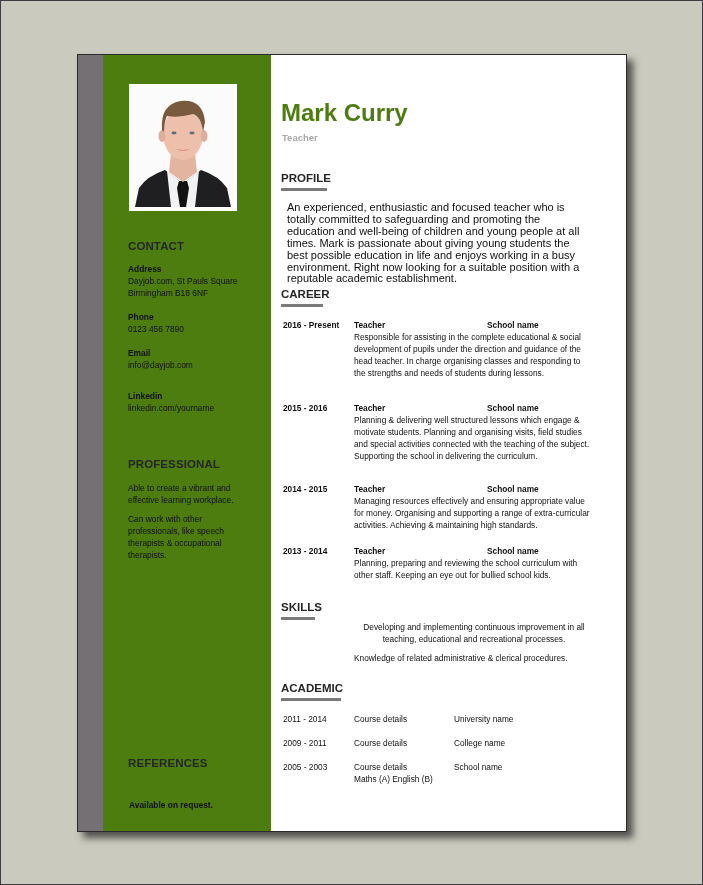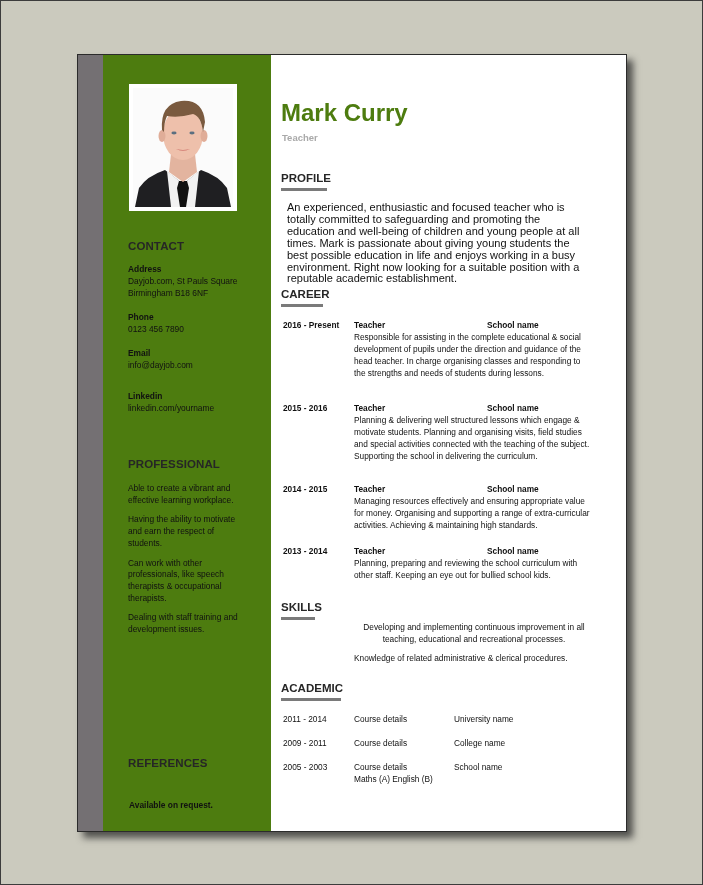--- a/index.html
+++ b/index.html
@@ -122,23 +122,21 @@
       <div class="side-label">Email</div>
       <div>info@dayjob.com</div>
       <div style="height:19px"></div>
       <div class="side-label">Linkedin</div>
       <div>linkedin.com/yourname</div>
     </div>
 
     <div class="side-h" style="top:403px;">PROFESSIONAL</div>
     <div class="side-block" style="top:428px; width:118px;">
       <div class="prof-item">Able to create a vibrant and effective learning workplace.</div>
-      <div class="prof-item">Having the ability to motivate and earn the respect of students.</div>
       <div class="prof-item">Can work with other professionals, like speech therapists &amp; occupational therapists.</div>
-      <div class="prof-item">Dealing with staff training and development issues.</div>
     </div>
 
     <div class="side-h" style="top:702px;">REFERENCES</div>
     <div class="side-block" style="top:744px; left:26px;font-weight:bold;">Available on request.</div>
   </div>
 
   <div class="main">
     <div class="name">Mark Curry</div>
     <div class="subtitle">Teacher</div>
 

